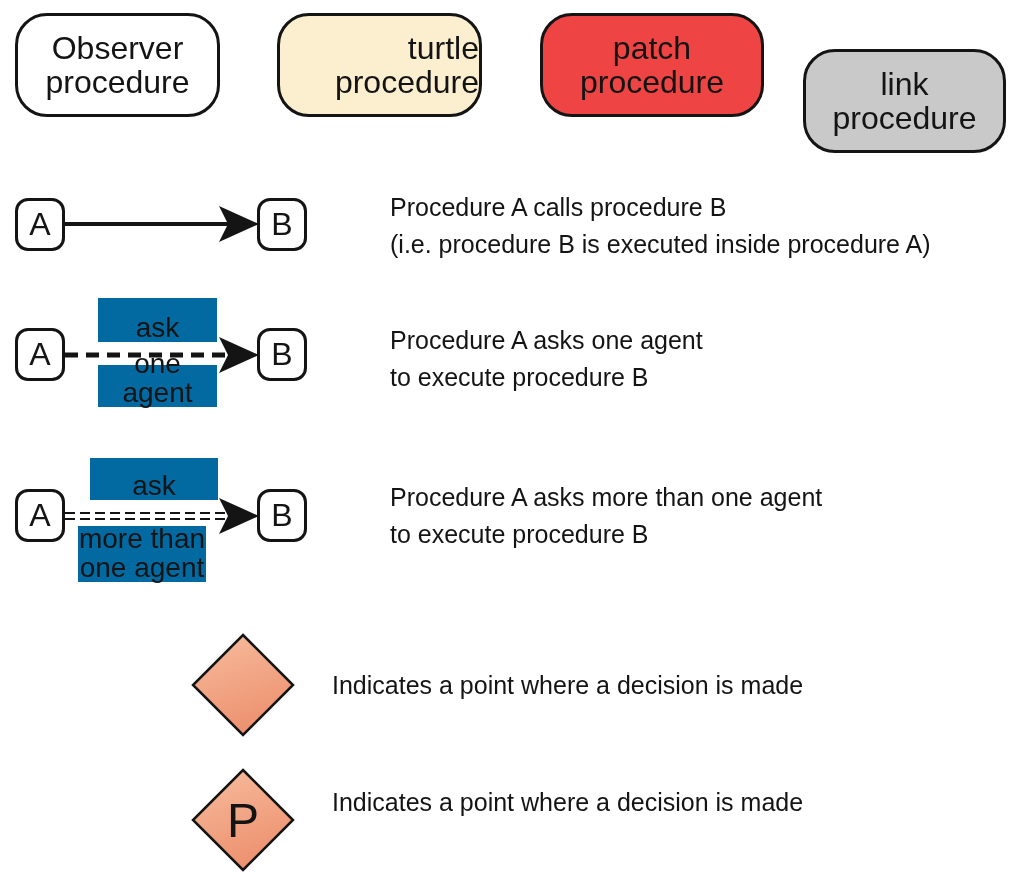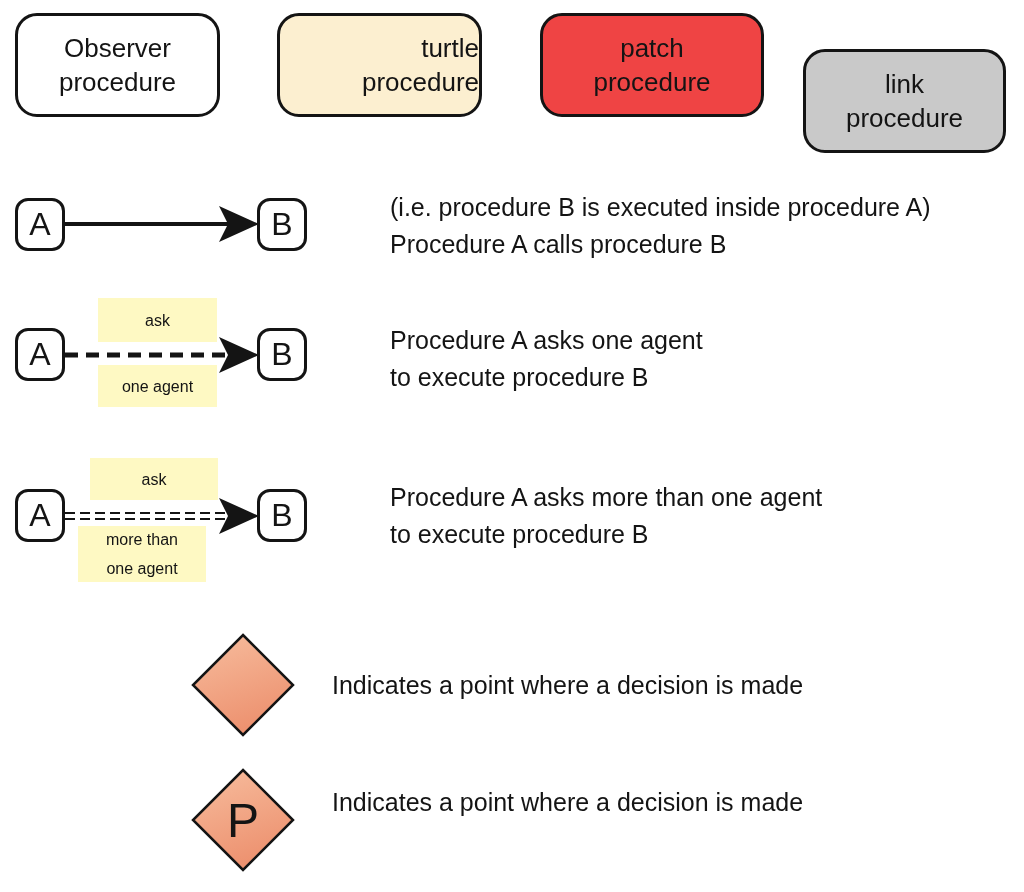--- a/index.html
+++ b/index.html
@@ -13,26 +13,26 @@
     background: #ffffff;
     overflow: hidden;
   }
 
   
   .hbox {
     position: absolute;
     top: 13px;
     height: 104px;
     border: 3.5px solid #141414;
-    border-radius: 22px;
+    border-radius: 32px;
     display: flex;
     flex-direction: column;
     align-items: center;
     justify-content: center;
-    font-size: 26px;
+    font-size: 32px;
     line-height: 34px;
     text-align: center;
     background: #ffffff;
   }
 
   
   .abox {
     position: absolute;
     width: 50px;
     height: 53px;
@@ -41,26 +41,26 @@
     background: #ffffff;
     display: flex;
     align-items: center;
     justify-content: center;
     font-size: 32px;
   }
 
   
   .tag {
     position: absolute;
-    background: #fef9c3;
+    background: #0369a1;
     display: flex;
     flex-direction: column;
     align-items: center;
-    justify-content: center;
-    font-size: 16px;
+    justify-content: flex-end;
+    font-size: 28px;
     line-height: 29px;
     text-align: center;
   }
 
   
   .desc {
     position: absolute;
     left: 390px;
     font-size: 25px;
     line-height: 37px;
@@ -102,22 +102,22 @@
     <div>procedure</div>
   </div>
 
   <div class="abox" style="left:15px; top:198px;">A</div>
   <svg class="arrow-svg" style="left:62px; top:204px;" width="200" height="40" viewBox="0 0 200 40">
     <line x1="3" y1="20" x2="168" y2="20" stroke="#141414" stroke-width="4.2"></line>
     <path d="M157,2 L197,20 L157,38 L166,20 Z" fill="#141414"></path>
   </svg>
   <div class="abox" style="left:257px; top:198px;">B</div>
   <div class="desc" style="top:189px;">
+    <div>Procedure A calls procedure B</div>
     <div>(i.e. procedure B is executed inside procedure A)</div>
-    <div>Procedure A calls procedure B</div>
   </div>
 
   <div class="tag" style="left:98px; top:298px; width:119px; height:44px;">
     <div>ask</div>
   </div>
   <div class="abox" style="left:15px; top:328px;">A</div>
   <svg class="arrow-svg" style="left:62px; top:335px;" width="200" height="40" viewBox="0 0 200 40">
     <line x1="3" y1="20" x2="163" y2="20" stroke="#141414" stroke-width="5" stroke-dasharray="13 8"></line>
     <path d="M157,2 L197,20 L157,38 L166,20 Z" fill="#141414"></path>
   </svg>

